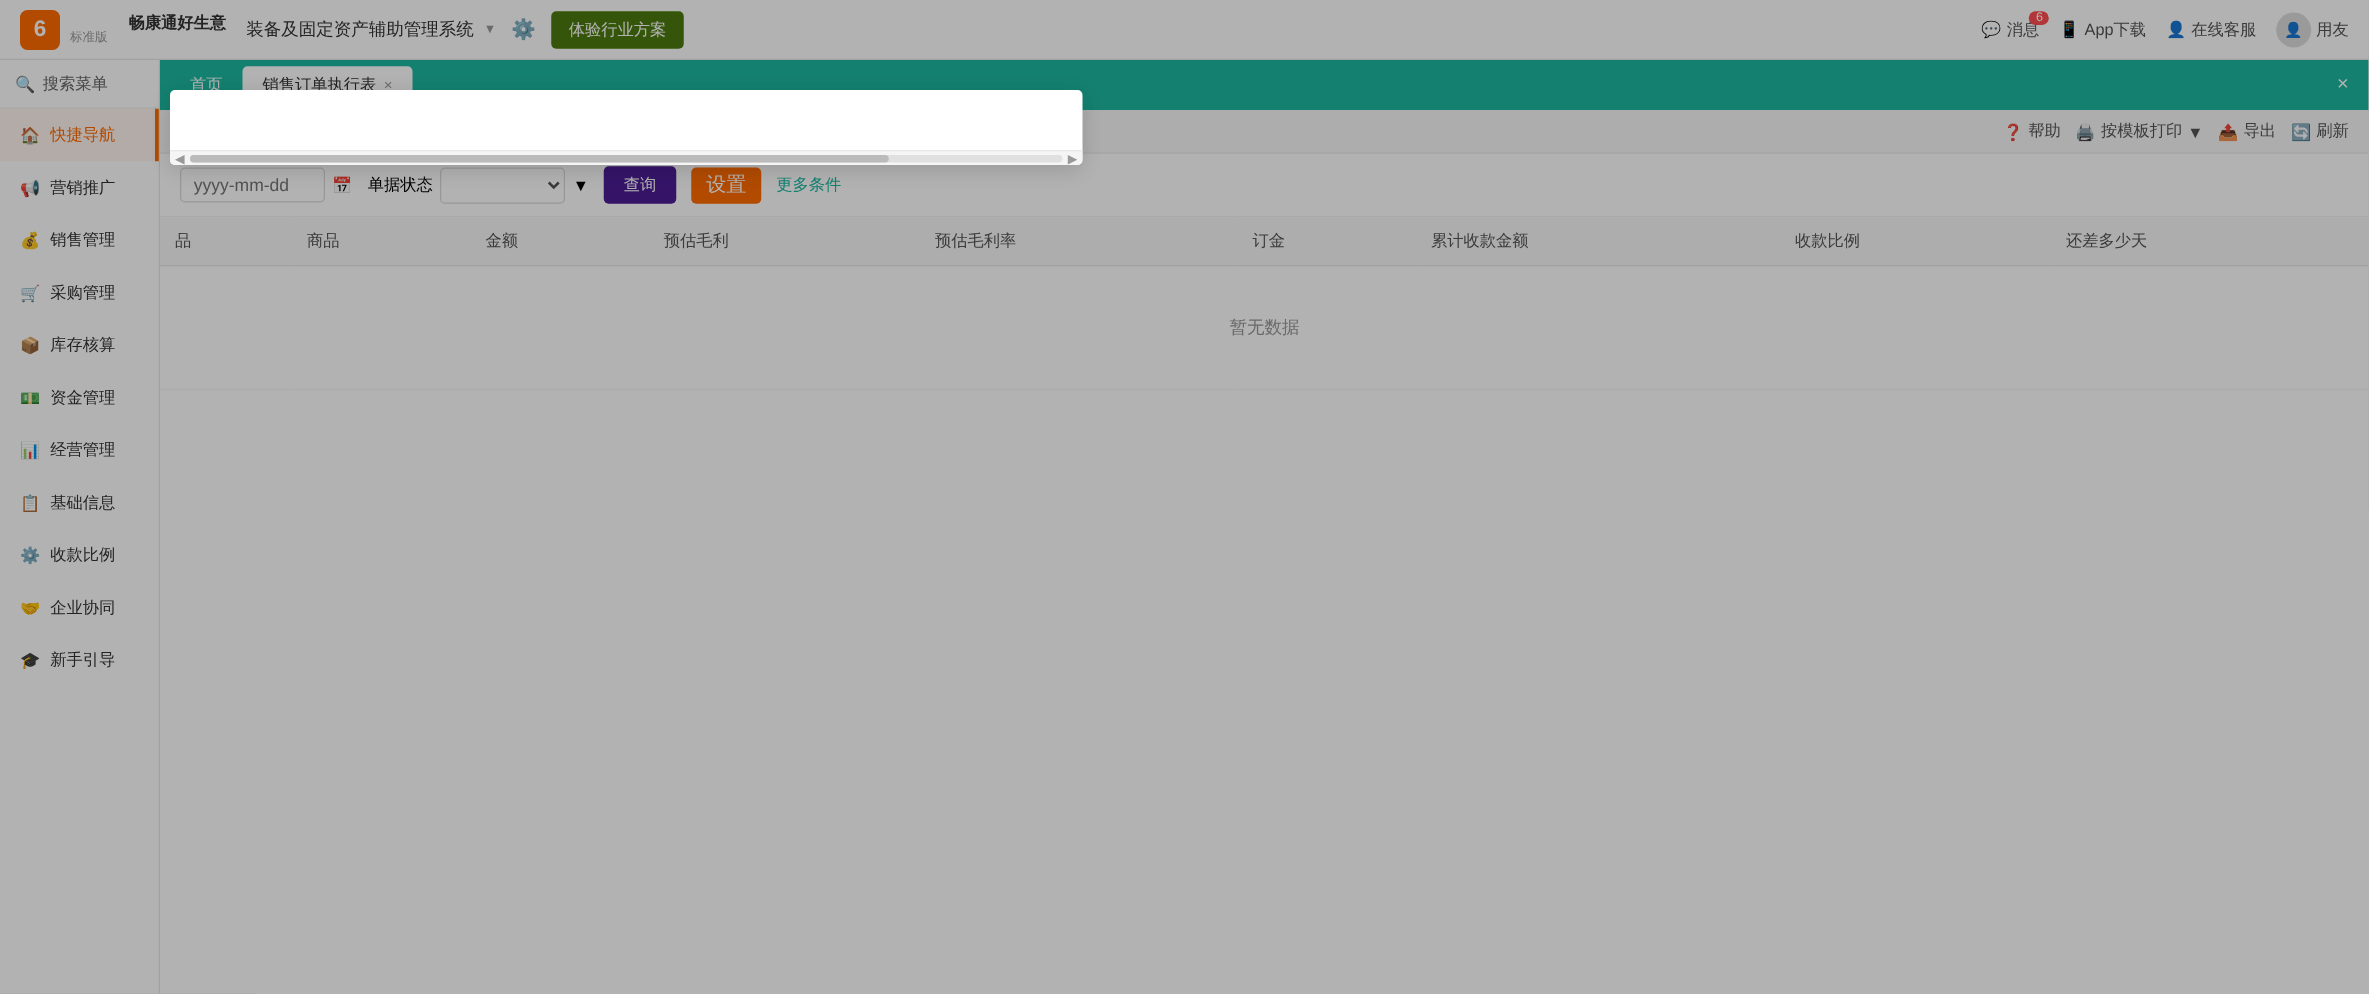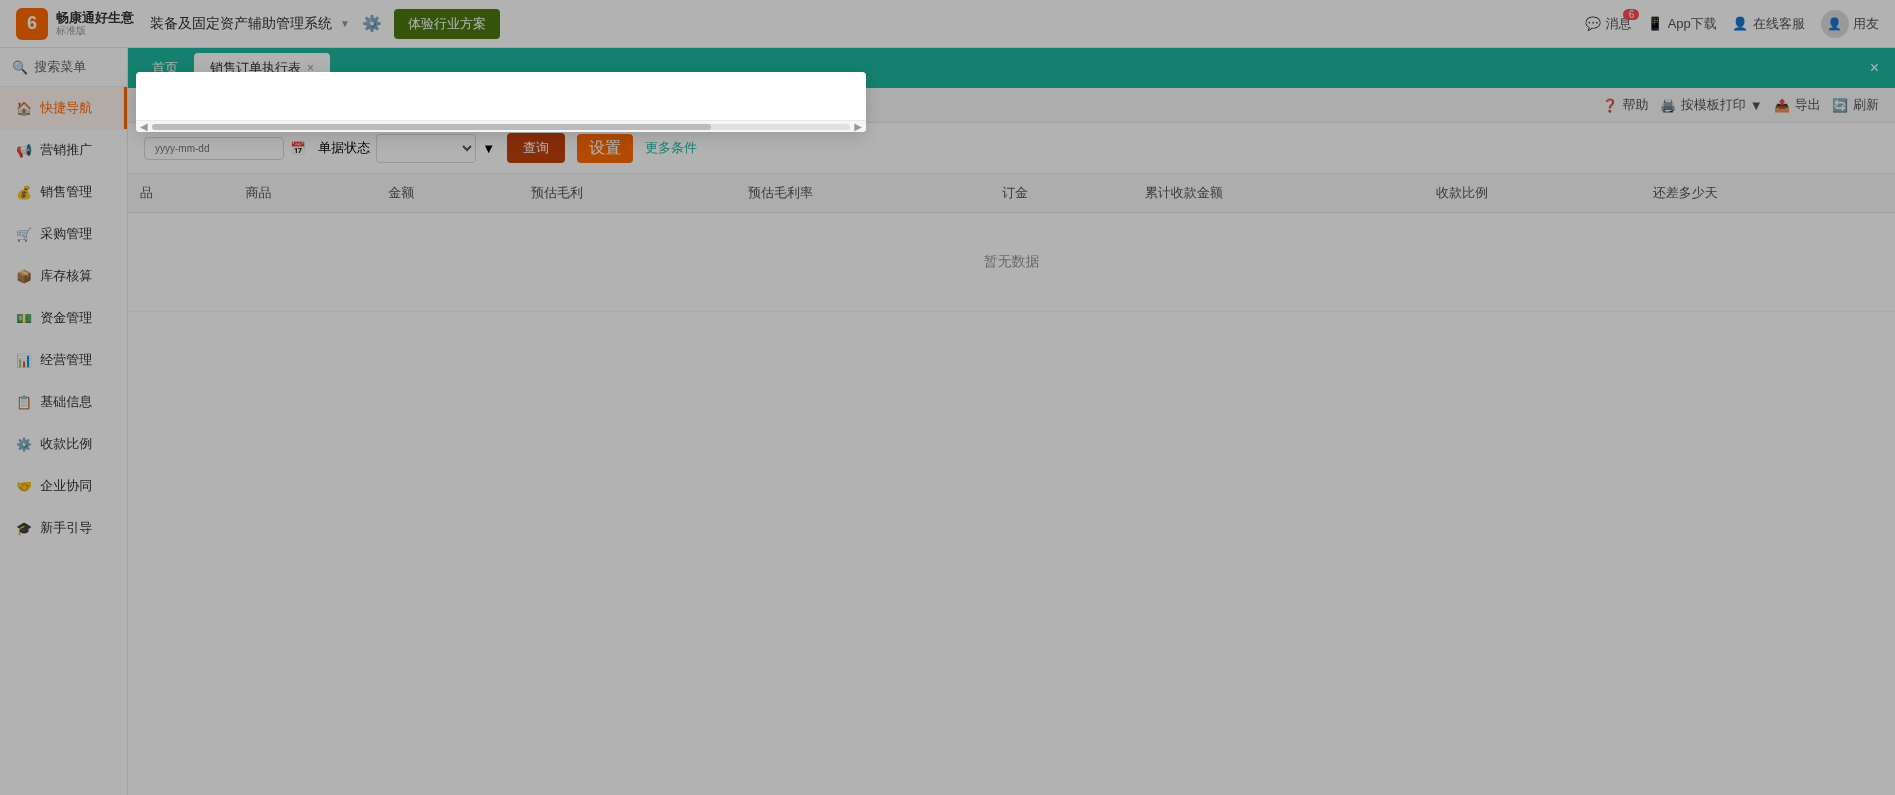--- a/index.html
+++ b/index.html
@@ -9,21 +9,21 @@
     .app-container { display: flex; flex-direction: column; height: 795px; width: 1895px; }
     .top-bar { height: 48px; background: #fff; display: flex; align-items: center; padding: 0 16px; border-bottom: 1px solid #e8e8e8; flex-shrink: 0; }
     .main-area { display: flex; flex: 1; overflow: hidden; }
     .sidebar { width: 128px; background: #fff; border-right: 1px solid #e8e8e8; flex-shrink: 0; display: flex; flex-direction: column; }
     .content-area { flex: 1; display: flex; flex-direction: column; overflow: hidden; }
 
     
     .logo-area { display: flex; align-items: center; gap: 8px; margin-right: 16px; }
     .logo-icon { width: 32px; height: 32px; background: #ff6b00; border-radius: 6px; display: flex; align-items: center; justify-content: center; color: white; font-size: 18px; font-weight: bold; }
     .logo-text { display: flex; flex-direction: column; line-height: 1.2; }
-    .logo-text-main { font-size: 13px; color: #333; font-weight: bold; }
+    .logo-text-main { font-size: 13px; color: #333; font-weight: bold; margin-left: 47px; }
     .logo-text-sub { font-size: 10px; color: #999; }
     .system-title-area { display: flex; align-items: center; gap: 8px; flex: 1; }
     .system-title { font-size: 14px; color: #333; }
     .dropdown-arrow { color: #999; font-size: 10px; }
     .gear-icon { width: 28px; height: 28px; display: flex; align-items: center; justify-content: center; color: #666; font-size: 16px; cursor: pointer; }
     .trial-btn { background: #4d7c0f; color: white; border: none; padding: 6px 14px; border-radius: 4px; cursor: pointer; font-size: 13px; }
     .top-right { display: flex; align-items: center; gap: 16px; margin-left: auto; }
     .top-right-item { display: flex; align-items: center; gap: 4px; color: #555; font-size: 13px; cursor: pointer; position: relative; }
     .badge { background: #ff4d4f; color: white; border-radius: 10px; font-size: 10px; padding: 0 4px; min-width: 16px; text-align: center; position: absolute; top: -6px; right: -8px; }
     .user-avatar { width: 28px; height: 28px; border-radius: 50%; background: #ddd; display: flex; align-items: center; justify-content: center; font-size: 12px; color: #666; }
@@ -41,23 +41,23 @@
     .sidebar-item { display: flex; align-items: center; gap: 8px; padding: 12px 16px; cursor: pointer; color: #333; font-size: 13px; }
     .sidebar-item.active { background: #fff5f0; color: #ff6b00; border-right: 3px solid #ff6b00; }
 
     
     .content-header { background: #f8f8f8; padding: 8px 16px; display: flex; align-items: center; justify-content: flex-end; gap: 12px; border-bottom: 1px solid #e8e8e8; flex-shrink: 0; }
     .header-action { display: flex; align-items: center; gap: 4px; color: #555; font-size: 13px; cursor: pointer; }
 
     
     .search-bar { padding: 10px 16px; background: #fff; border-bottom: 1px solid #f0f0f0; display: flex; align-items: center; gap: 12px; flex-shrink: 0; flex-wrap: wrap; }
     .search-field { display: flex; align-items: center; gap: 6px; }
-    .search-input { border: 1px solid #d9d9d9; border-radius: 4px; padding: 5px 10px; font-size: 10px; color: #999; width: 140px; }
+    .search-input { border: 1px solid #d9d9d9; border-radius: 4px; padding: 5px 10px; font-size: 14px; color: #999; width: 116px; }
     .select-status { border: 1px solid #d9d9d9; border-radius: 4px; padding: 5px 10px; font-size: 13px; color: #555; min-width: 100px; background: white; }
-    .query-btn { background: #c2410c; color: white; border: none; padding: 6px 16px; border-radius: 4px; cursor: pointer; font-size: 13px; }
+    .query-btn { background: #4c1d95; color: white; border: none; padding: 6px 16px; border-radius: 4px; cursor: pointer; font-size: 13px; }
     .set-btn { background: #ff6b00; color: white; border: none; padding: 4px 12px; border-radius: 4px; cursor: pointer; font-size: 16px; }
     .more-conditions { color: #1db8a0; font-size: 13px; cursor: pointer; padding: 5px 0; }
 
     
     .table-container { flex: 1; overflow: auto; background: white; }
     table { width: 100%; border-collapse: collapse; font-size: 13px; }
     thead th { background: #f8f8f8; padding: 10px 12px; text-align: left; border-bottom: 1px solid #e8e8e8; color: #555; white-space: nowrap; font-weight: 500; }
     tbody td { padding: 10px 12px; border-bottom: 1px solid #f5f5f5; color: #333; white-space: nowrap; }
     .empty-state { text-align: center; padding: 40px; color: #999; font-size: 14px; }
 

